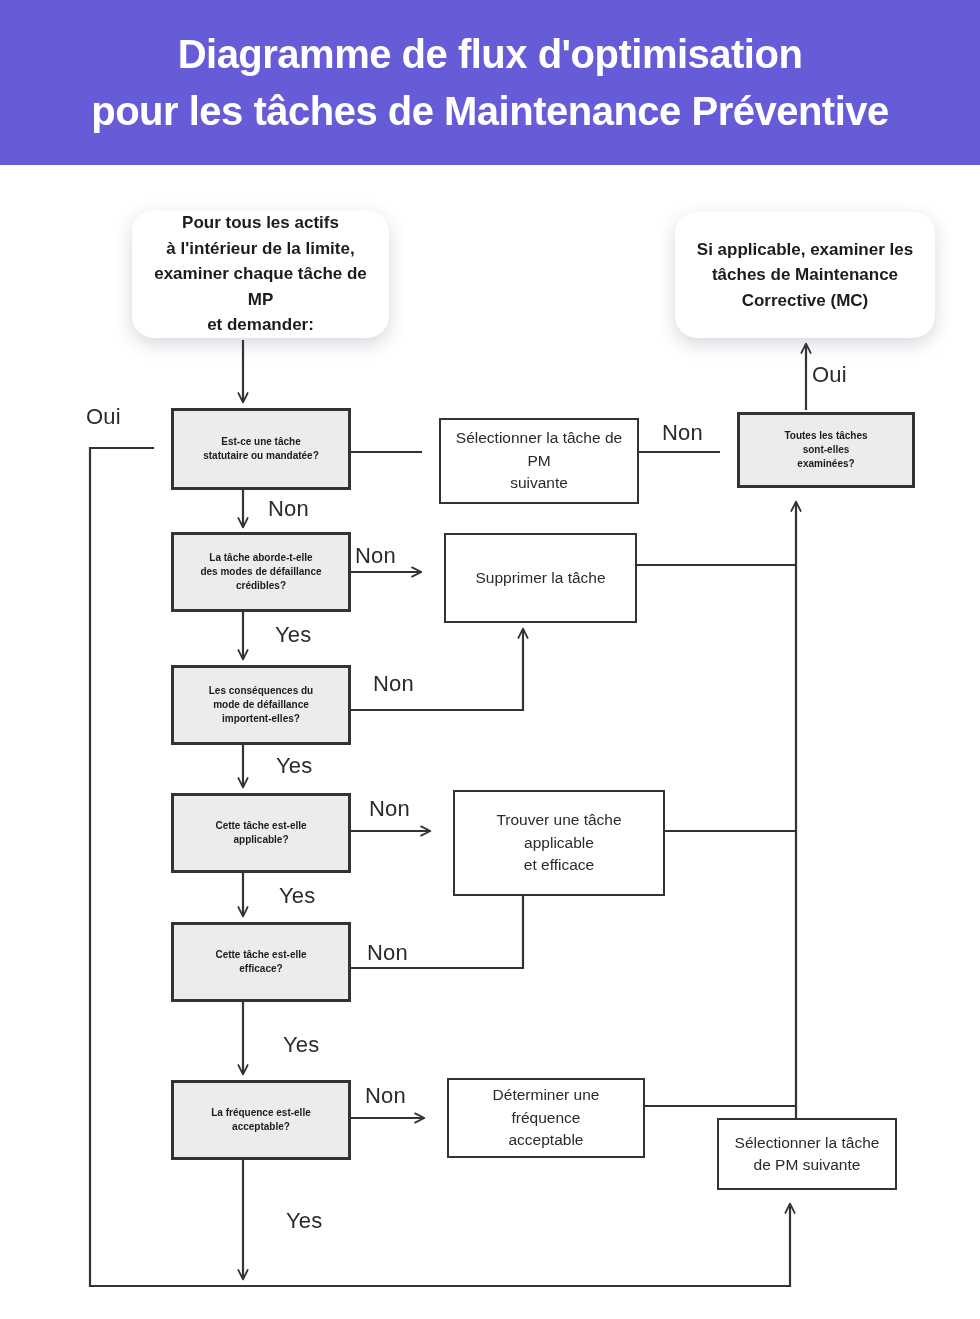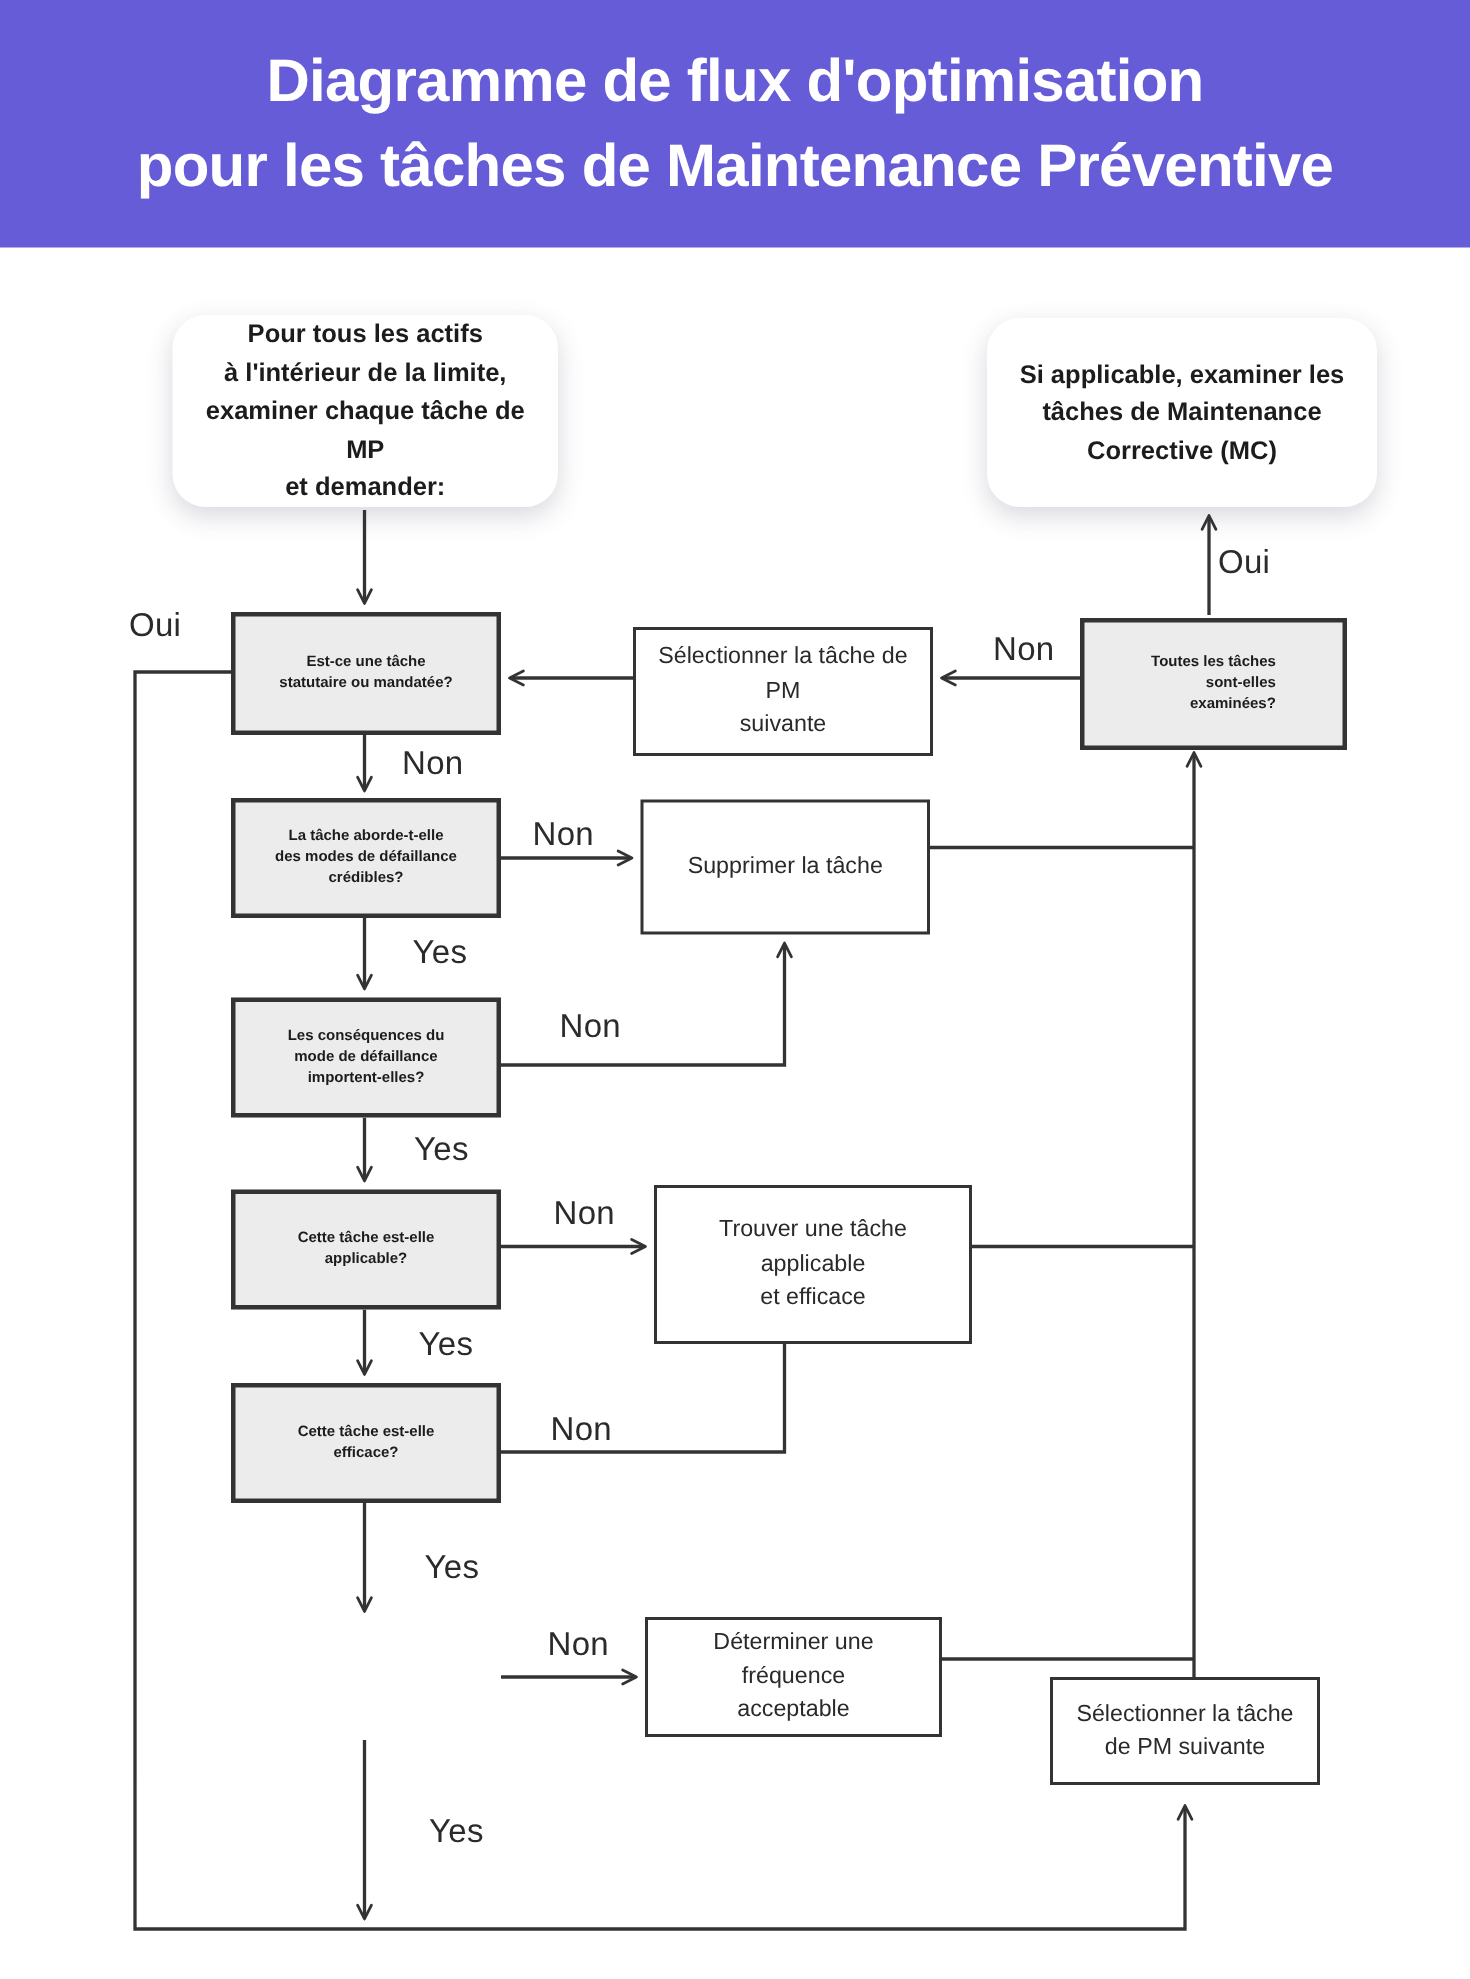--- a/index.html
+++ b/index.html
@@ -19,21 +19,21 @@
   .title{
     margin:0;color:var(--title-text);font-size:40px;font-weight:800;
     text-align:center;line-height:1.42;letter-spacing:-0.5px;white-space:pre-line;
   }
   .flow{position:absolute;left:0;top:0;width:980px;height:1319px;}
   svg.wires{position:absolute;left:0;top:0;z-index:1;pointer-events:none;}
   .connector{fill:none;stroke:var(--connector);stroke-width:2.2px;}
   .node{
     position:absolute;z-index:2;box-sizing:border-box;display:flex;
     align-items:center;justify-content:center;text-align:center;
-    color:var(--node-text);white-space:pre-line;padding:4px 8px;
+    color:var(--node-text);white-space:pre-line;padding:4px 8px;margin-left:17px;
   }
   .node.rounded{
     background:var(--action-fill);border-radius:22px;font-weight:700;font-size:17px;
     line-height:1.5;box-shadow:0 6px 18px rgba(60,60,90,0.20);
   }
   .node.decision{
     background:var(--decision-fill);border:3px solid var(--border);
     font-weight:700;font-size:10px;line-height:1.4;
   }
   .node.action{
@@ -113,21 +113,21 @@
     <div class="node rounded" style="left:658px;top:212px;width:260px;height:126px;">Si applicable, examiner les
 tâches de Maintenance
 Corrective (MC)</div>
 
     <div class="node decision" style="left:154px;top:408px;width:180px;height:82px;">Est-ce une tâche
 statutaire ou mandatée?</div>
 
     <div class="node action" style="left:422px;top:418px;width:200px;height:86px;">Sélectionner la tâche de PM
 suivante</div>
 
-    <div class="node decision" style="left:720px;top:412px;width:178px;height:88px;text-align:right;">Toutes les tâches
+    <div class="node decision" style="left:720px;top:412px;width:178px;height:76px;">Toutes les tâches
 sont-elles
 examinées?</div>
 
     <div class="node decision" style="left:154px;top:532px;width:180px;height:80px;">La tâche aborde-t-elle
 des modes de défaillance
 crédibles?</div>
 
     <div class="node action" style="left:427px;top:533px;width:193px;height:90px;">Supprimer la tâche</div>
 
     <div class="node decision" style="left:154px;top:665px;width:180px;height:80px;">Les conséquences du
@@ -136,20 +136,22 @@
 
     <div class="node decision" style="left:154px;top:793px;width:180px;height:80px;">Cette tâche est-elle
 applicable?</div>
 
     <div class="node action" style="left:436px;top:790px;width:212px;height:106px;">Trouver une tâche applicable
 et efficace</div>
 
     <div class="node decision" style="left:154px;top:922px;width:180px;height:80px;">Cette tâche est-elle
 efficace?</div>
 
+    <div class="node decision" style="left:154px;top:1080px;width:180px;height:80px;">La fréquence est-elle
+acceptable?</div>
 
     <div class="node action" style="left:430px;top:1078px;width:198px;height:80px;">Déterminer une fréquence
 acceptable</div>
 
     <div class="node action" style="left:700px;top:1118px;width:180px;height:72px;">Sélectionner la tâche
 de PM suivante</div>
 
     <span class="edge-label" style="left:86px;top:404px;">Oui</span>
     <span class="edge-label" style="left:268px;top:496px;">Non</span>
     <span class="edge-label" style="left:662px;top:420px;">Non</span>

